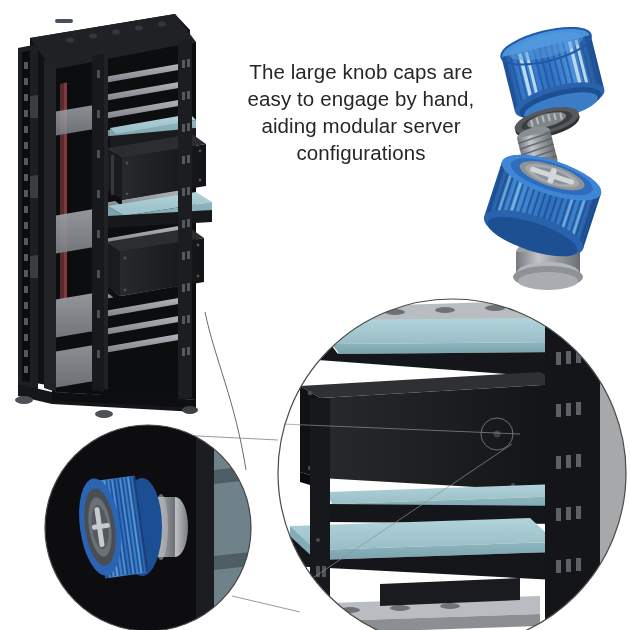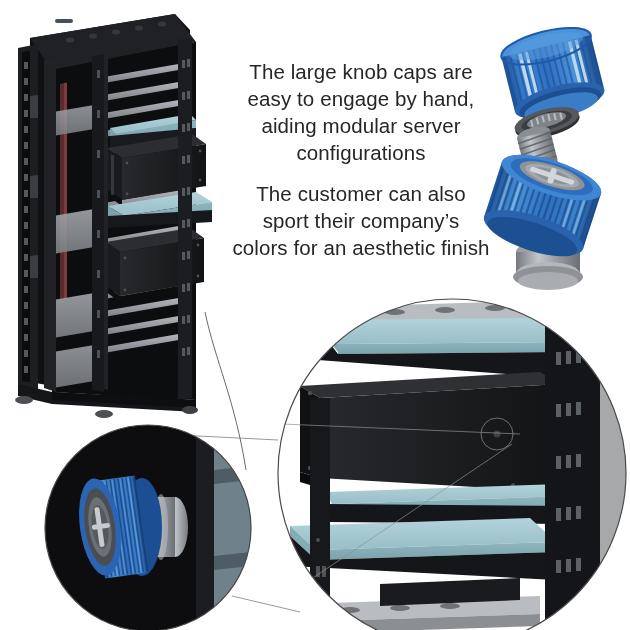--- a/index.html
+++ b/index.html
@@ -536,17 +536,14 @@
         </g>
       </g>
     </g>
   </svg>
 
   <div class="txtblock" id="caption-1">The large knob caps are
 easy to engage by hand,
 aiding modular server
 configurations</div>
 
-  <div class="txtblock" id="caption-2">The customer can also
-sport their company’s
-colors for an aesthetic finish</div>
 
 </div>
 
 </body></html>

